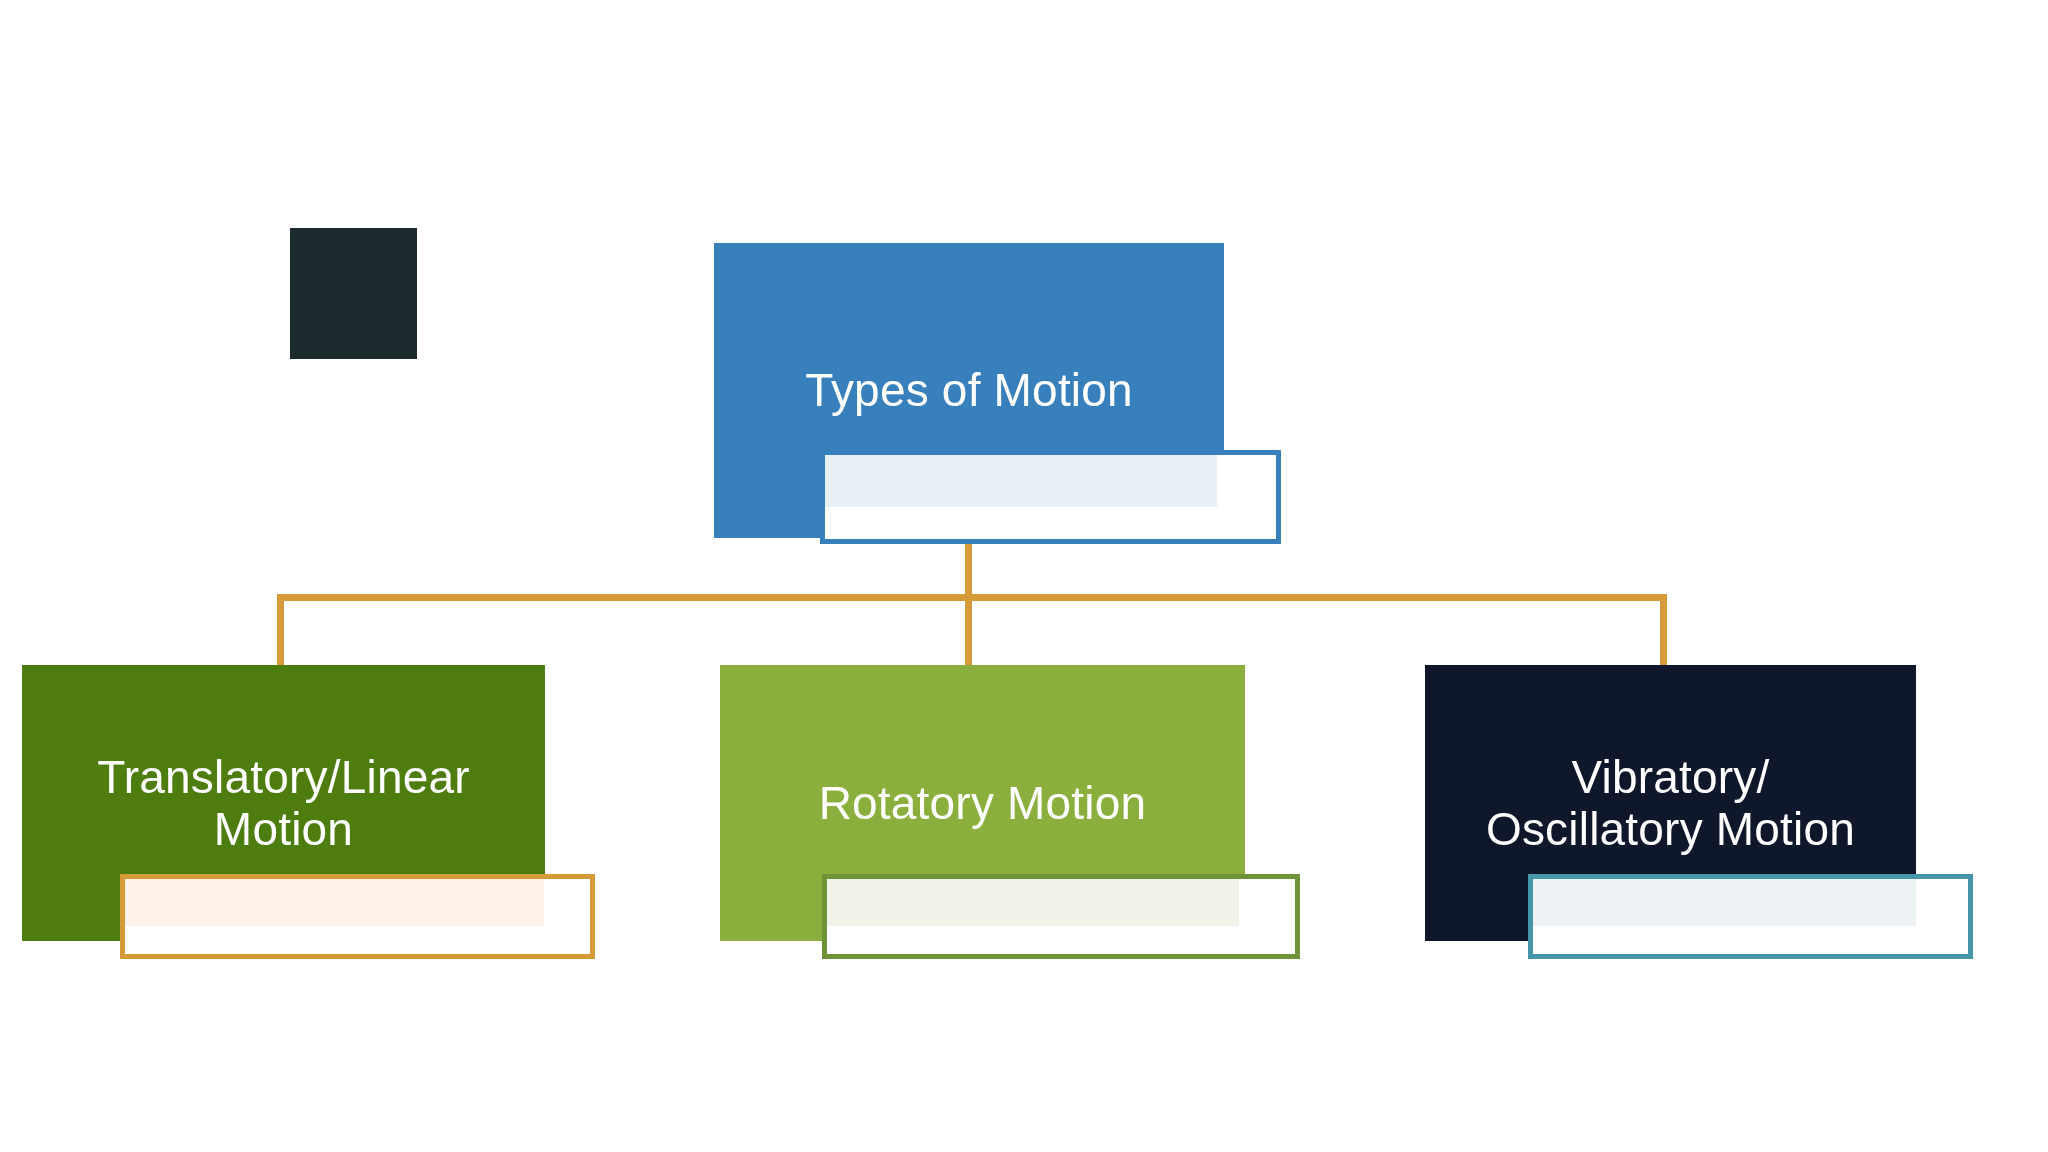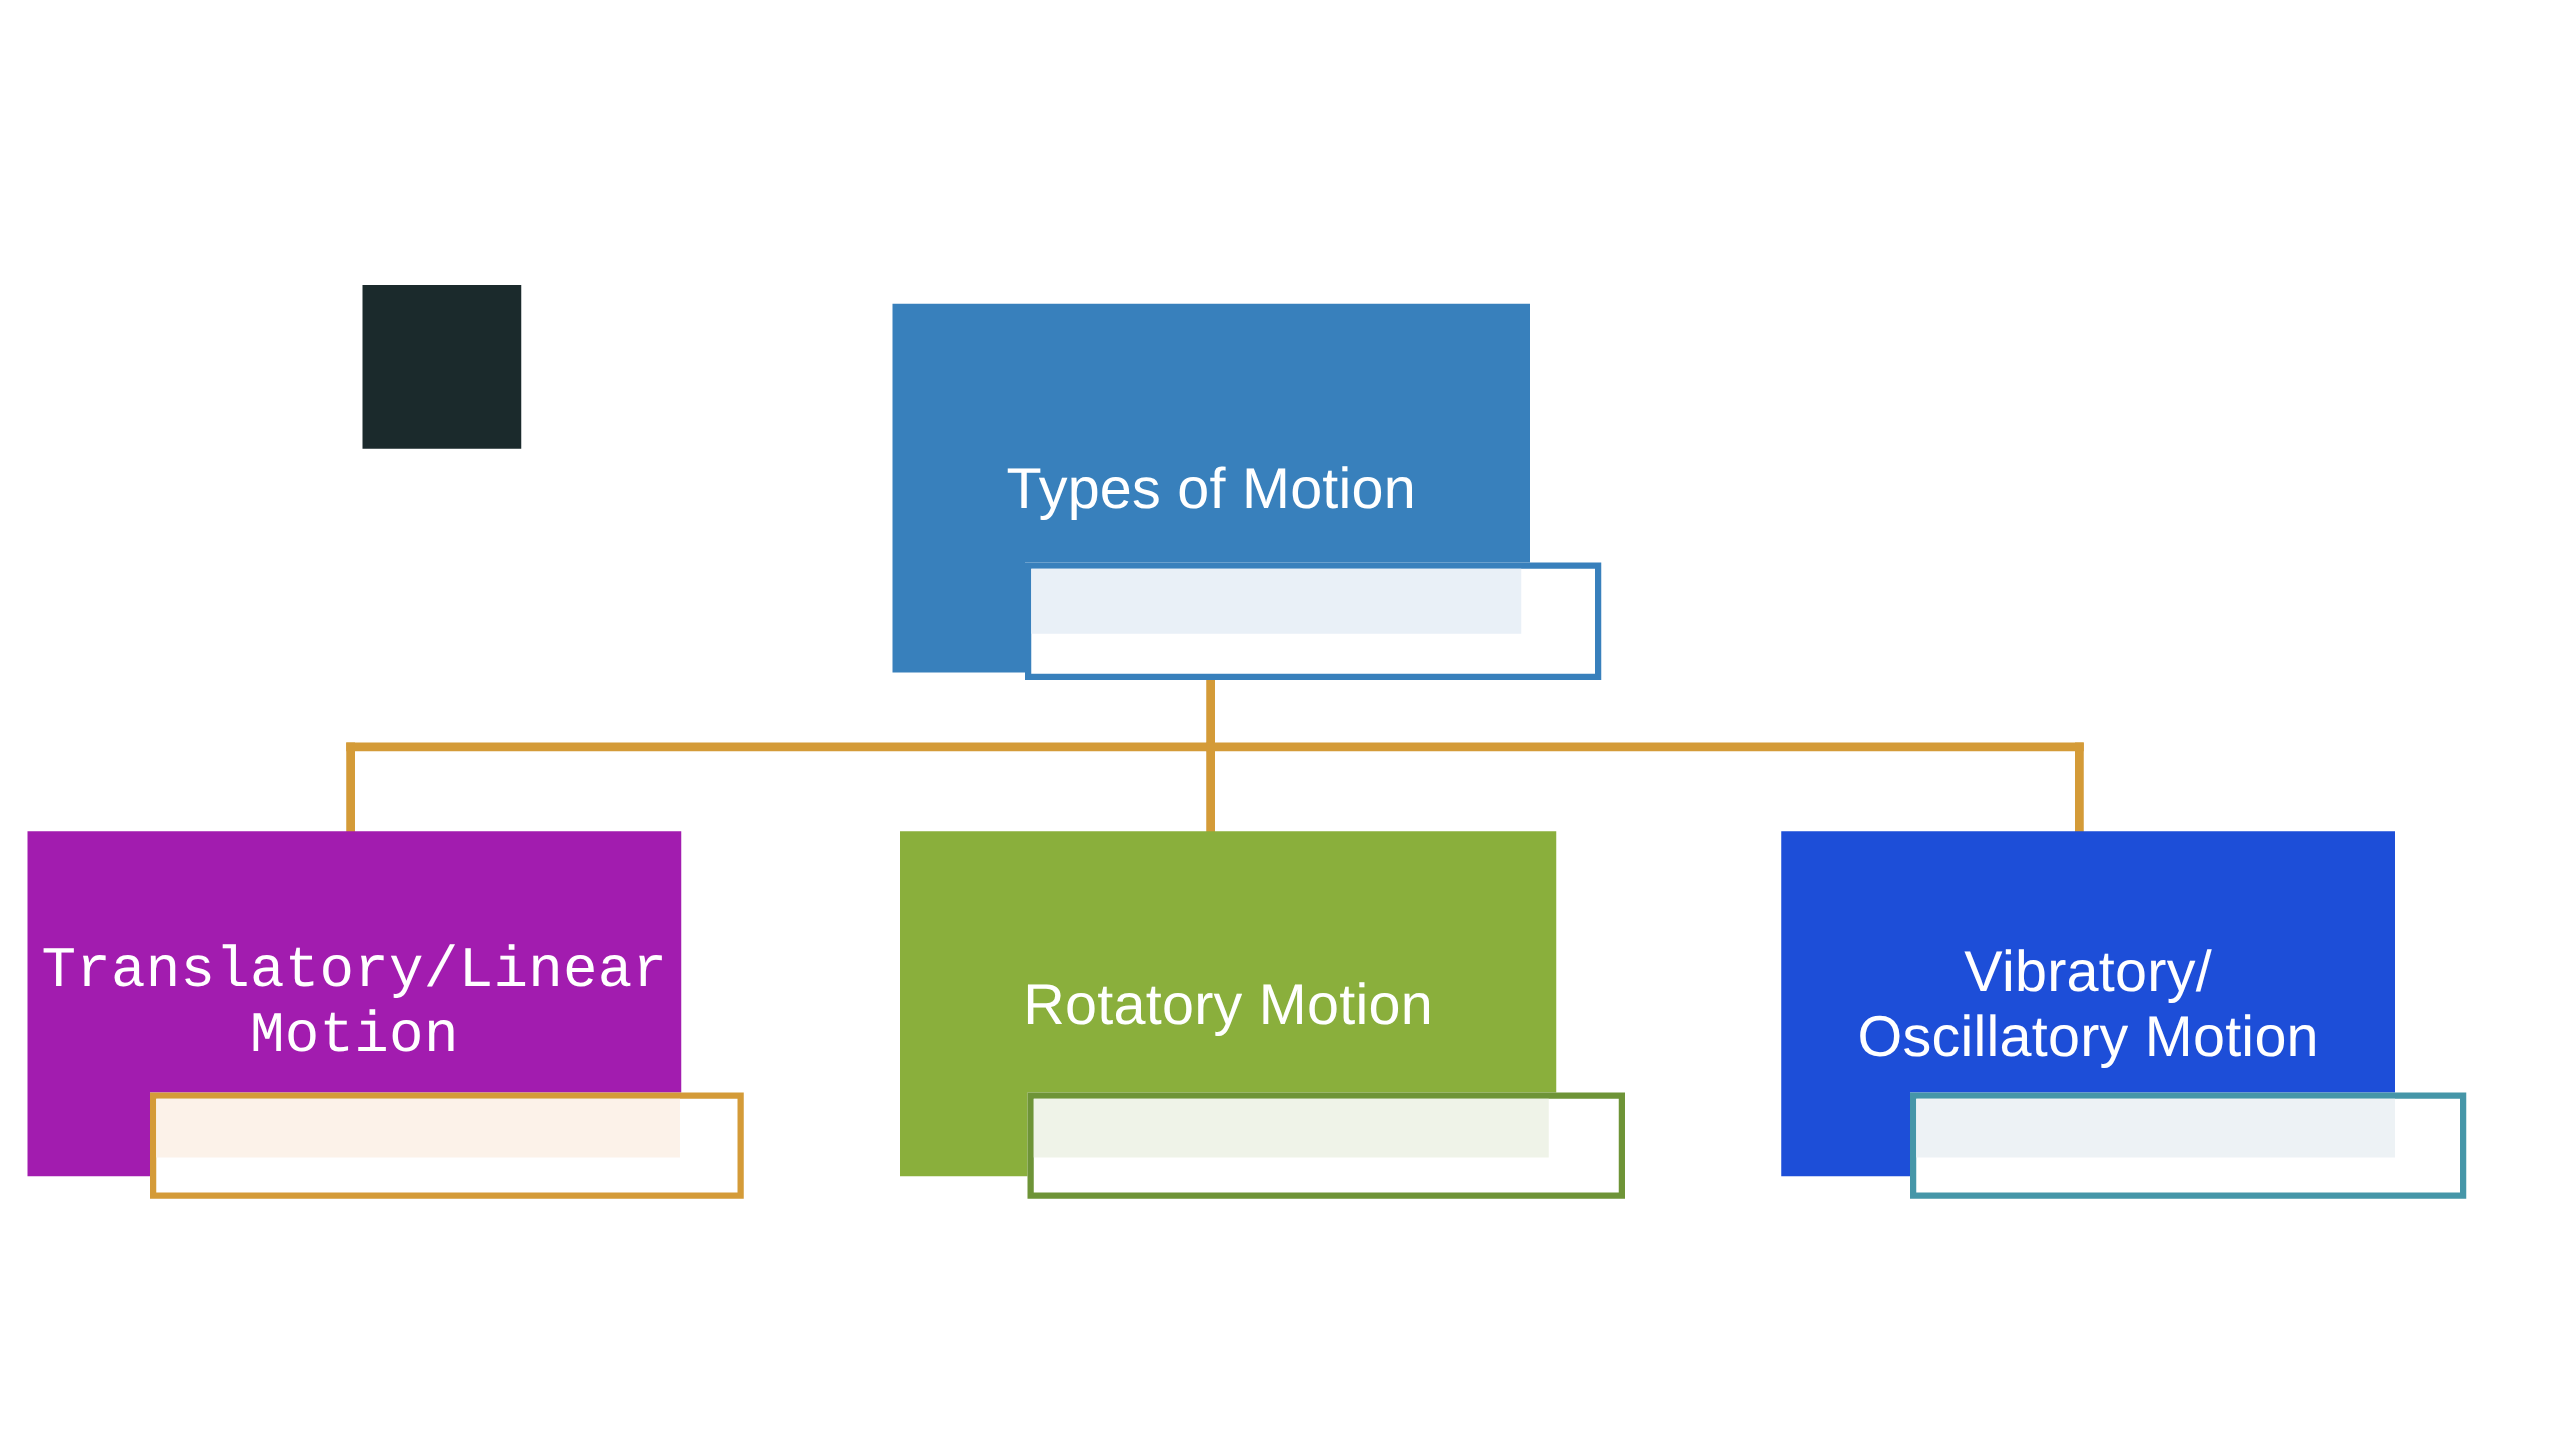--- a/index.html
+++ b/index.html
@@ -123,21 +123,21 @@
   }
   #plate-root .node-plate-band { width: 87%; background: #E9F0F7; }
 
   
   #node-linear {
     left: 22px;
     top: 665px;
     width: 523px;
     height: 276px;
   }
-  #node-linear .node-fill  { background: #a21caf; font-family: Liberation Mono, monospace; }
+  #node-linear .node-fill  { background: #4d7c0f; }
   #node-linear .node-label { font-size: 46px; width: 545px; }
   #plate-linear {
     left: 120px;
     top: 874px;
     width: 475px;
     height: 85px;
     border-color: #D49B38;
   }
   #plate-linear .node-plate-band { width: 90%; background: #FCF2E9; }
 
@@ -159,21 +159,21 @@
   }
   #plate-rotatory .node-plate-band { width: 88%; background: #EFF3E8; }
 
   
   #node-vibratory {
     left: 1425px;
     top: 665px;
     width: 491px;
     height: 276px;
   }
-  #node-vibratory .node-fill  { background: #1d4ed8; }
+  #node-vibratory .node-fill  { background: #0f172a; }
   #node-vibratory .node-label { font-size: 46px; width: 520px; }
   #plate-vibratory {
     left: 1528px;
     top: 874px;
     width: 445px;
     height: 85px;
     border-color: #4596A8;
   }
   #plate-vibratory .node-plate-band { width: 88%; background: #EDF2F5; }
 </style>

